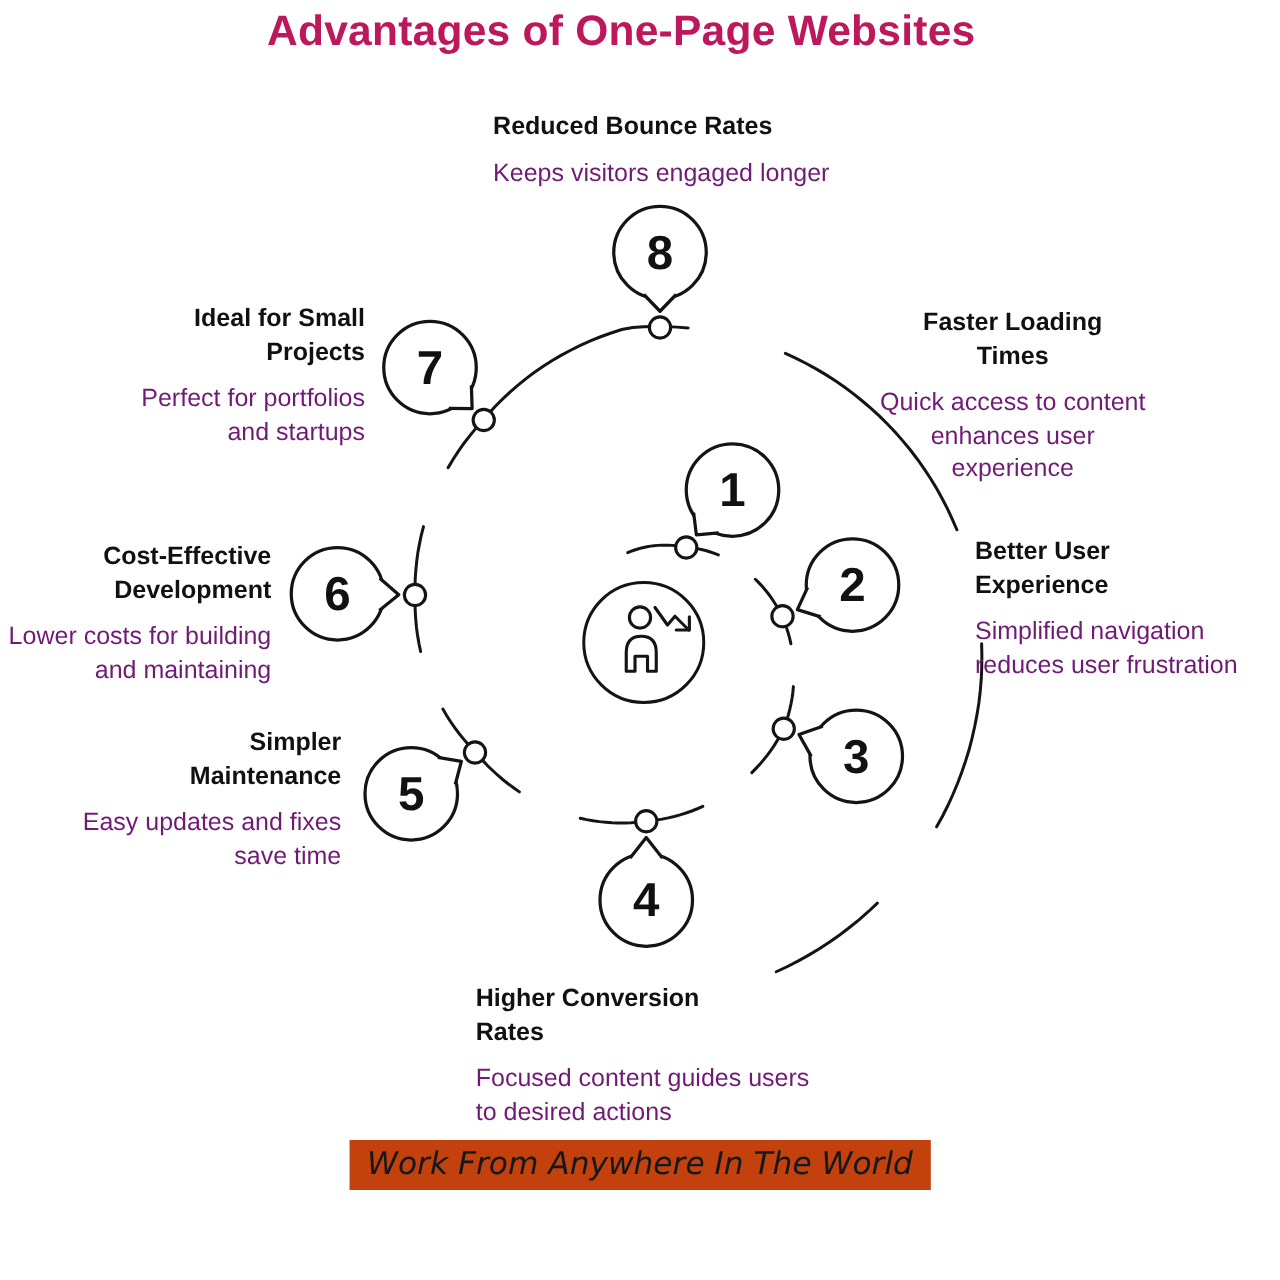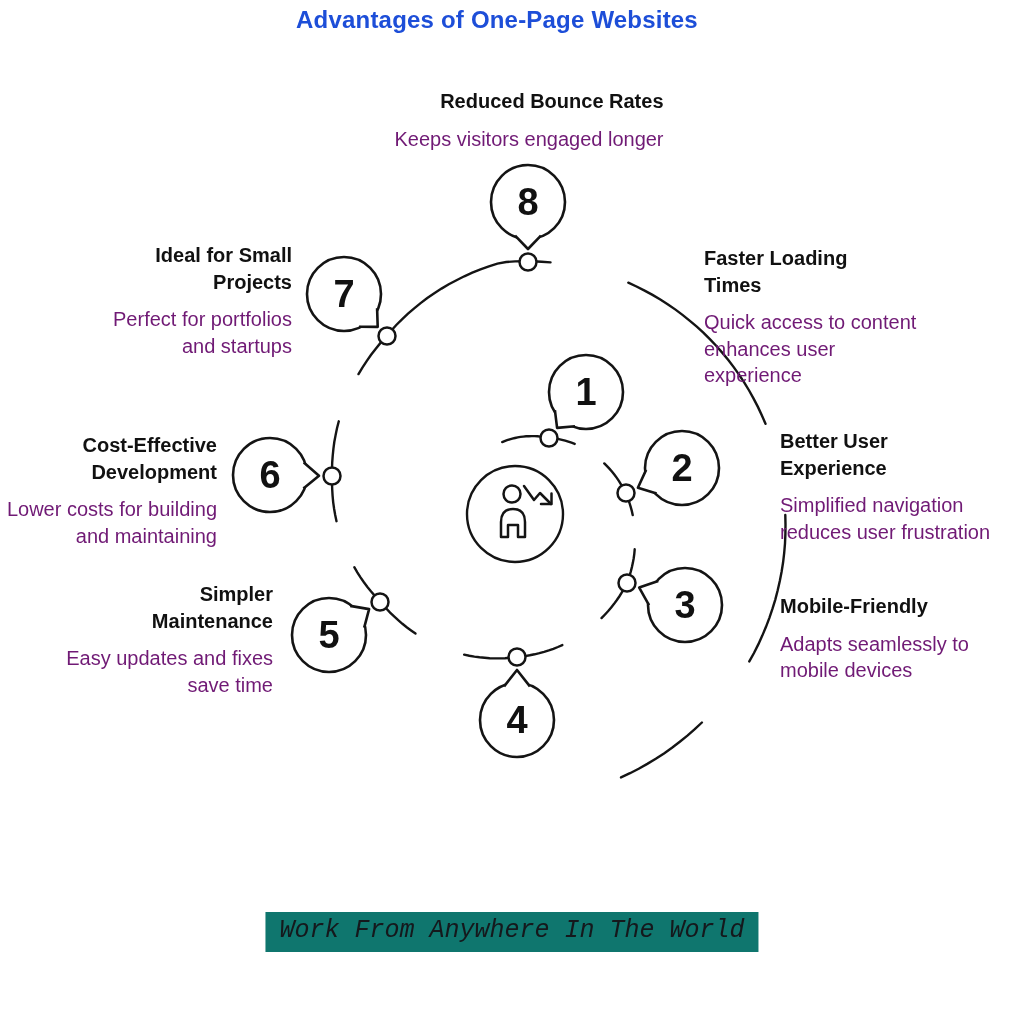--- a/index.html
+++ b/index.html
@@ -3,33 +3,33 @@
 <meta charset="utf-8">
 <style>
   html,body{margin:0;padding:0;background:#ffffff;}
   #stage{
     position:relative;width:1024px;height:1024px;background:#ffffff;overflow:hidden;
     font-family:"Liberation Sans", sans-serif;color:#141414;
   }
   #diagram{position:absolute;left:0;top:0;}
   .page-title{
     position:absolute;top:6px;left:497px;transform:translateX(-50%);
-    font-size:24px;font-weight:700;white-space:nowrap;letter-spacing:0.2px;color:#1d4ed8;
+    font-size:34px;font-weight:700;white-space:nowrap;letter-spacing:0.2px;color:#be185d;
   }
   .label{position:absolute;}
   .label-title{
     font-size:20px;font-weight:700;line-height:1.33;color:#111;white-space:pre-line;
   }
   .label-desc{
     font-size:20px;font-weight:400;line-height:1.33;color:#701a75;margin-top:11px;white-space:pre-line;
   }
   .align-left{text-align:left;}
   .align-right{text-align:right;}
-  .align-center{text-align:right;transform:translateX(-50%);}
-  .pos-faster{left:704px;top:245px;}
+  .align-center{text-align:left;transform:translateX(-50%);}
+  .pos-faster{left:704px;top:245px;text-align:center;}
   .pos-better{left:780px;top:428px;}
   .pos-mobile{left:780px;top:593px;}
   .pos-higher{left:514px;top:786px;}
   .pos-simpler{right:751px;top:581px;text-align:right;}
   .pos-cost{right:807px;top:419px;margin-top:13px;}
   .pos-ideal{right:732px;top:242px;}
   .pos-reduced{left:529px;top:88px;}
   .tagline{
     position:absolute;left:512px;top:912px;transform:translateX(-50%);
     font-family:"DejaVu Sans", sans-serif;font-style:italic;font-size:25px;
@@ -160,21 +160,22 @@
 reduces user frustration</div>
   </div>
 
   <div class="label pos-simpler align-right">
     <div class="label-title">Simpler
 Maintenance</div>
     <div class="label-desc">Easy updates and fixes
 save time</div>
   </div>
 
-  <div class="label pos-mobile align-left">
-    <div class="label-title">Mobile-Friendly</div>
-    <div class="label-desc">Adapts seamlessly to
-mobile devices</div>
+
+  <div class="label pos-higher align-center">
+    <div class="label-title">Higher Conversion
+Rates</div>
+    <div class="label-desc">Focused content guides users
+to desired actions</div>
   </div>
 
-
-  <div class="tagline" id="tagline" style="background: #0f766e; font-family: Liberation Mono, monospace;">Work From Anywhere In The World</div>
+  <div class="tagline" id="tagline" style="background: #c2410c;">Work From Anywhere In The World</div>
 </div>
 
 </body></html>

